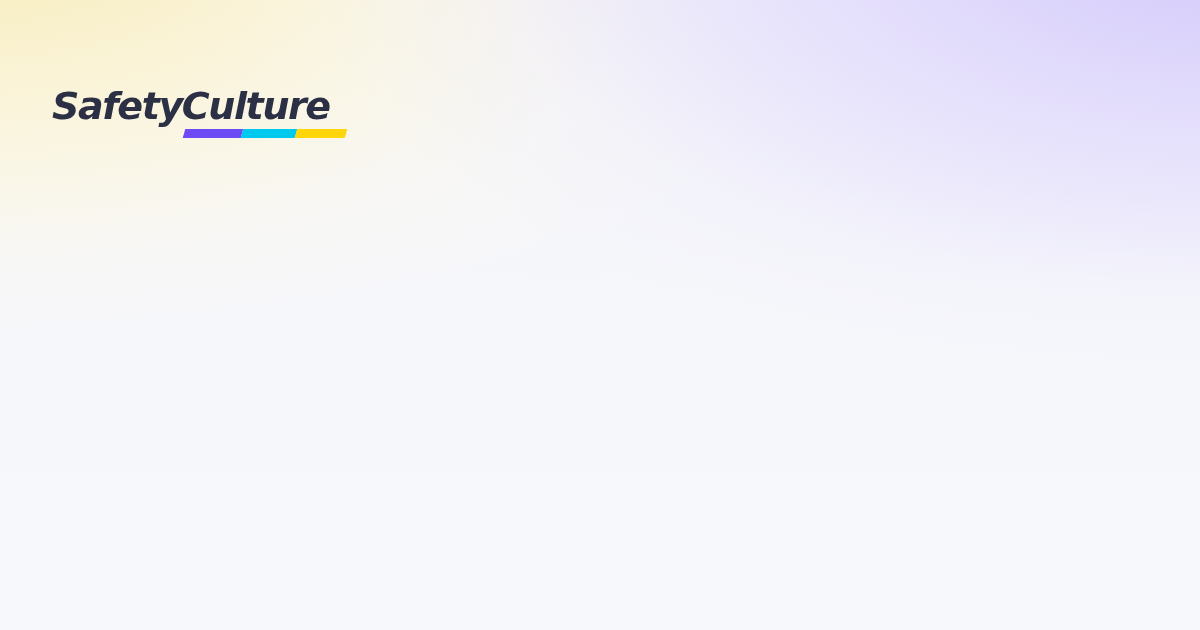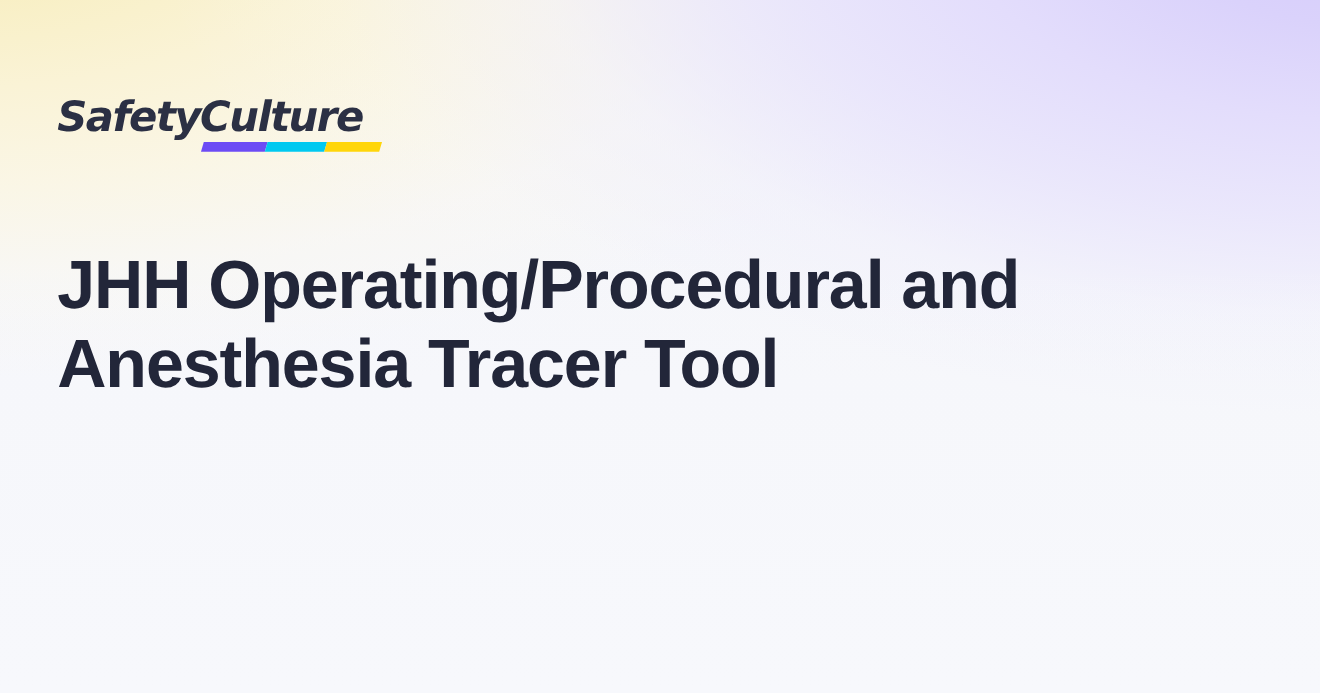--- a/index.html
+++ b/index.html
@@ -136,15 +136,14 @@
 
   <div class="logo">
     <span class="logo-wordmark">SafetyCulture</span>
     <div class="logo-underline">
       <div class="seg seg-purple"></div>
       <div class="seg seg-cyan"></div>
       <div class="seg seg-yellow"></div>
     </div>
   </div>
 
-  <h1 class="headline">JHH Operating/Procedural and Anesthesia Tracer Tool</h1>
 
 </div>
 
 </body></html>

